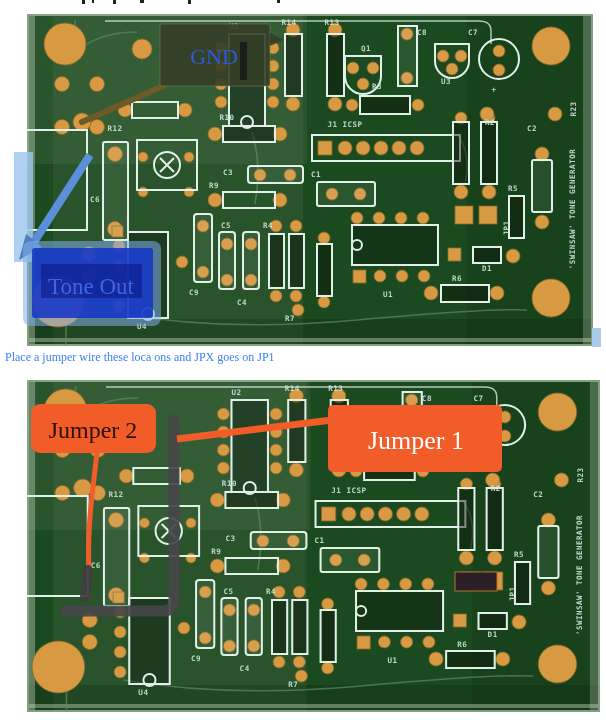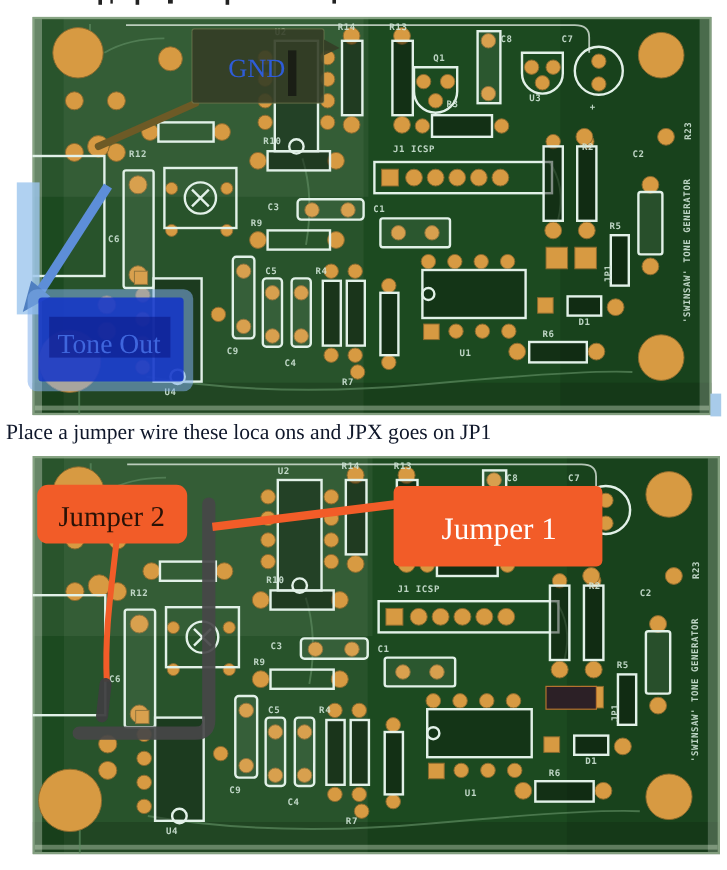--- a/index.html
+++ b/index.html
@@ -5,21 +5,21 @@
   html,body{margin:0;padding:0;background:#fff;}
   .page{position:relative;width:606px;height:725px;background:#ffffff;overflow:hidden;
         font-family:"Liberation Serif",serif;}
   .board-svg{position:absolute;display:block;}
   #board1{left:27px;top:14px;}
   #board2{left:27px;top:380px;}
   .annot-svg{position:absolute;left:0;overflow:visible;pointer-events:none;}
   #annot1{top:0;}
   #annot2{top:360px;}
   .caption{position:absolute;left:5px;top:350px;width:596px;margin:0;
-           font-family:"Liberation Serif",serif;font-size:18px;color:#0f172a;}
+           font-family:"Liberation Serif",serif;font-size:12px;color:#3b82f6;}
   .clipped-line{position:absolute;left:0;top:0;width:606px;height:5px;}
   .clipped-line span{position:absolute;top:0;background:#222;}
   
   .silk text{font-family:"DejaVu Sans Mono",monospace;font-size:7.5px;font-weight:bold;
              fill:#cfe4d6;opacity:.9;letter-spacing:.5px;}
   .annot-text{font-family:"Liberation Serif",serif;}
   .outlines rect,.outlines path,.outlines circle{stroke:#e2f1e8;stroke-width:2;fill:none;}
   .outlines .darkfill{fill:rgba(8,18,8,0.45);}
   .outlines .icfill{fill:rgba(5,15,8,0.35);}
   .outlines .capfill{fill:rgba(230,245,235,0.08);}

